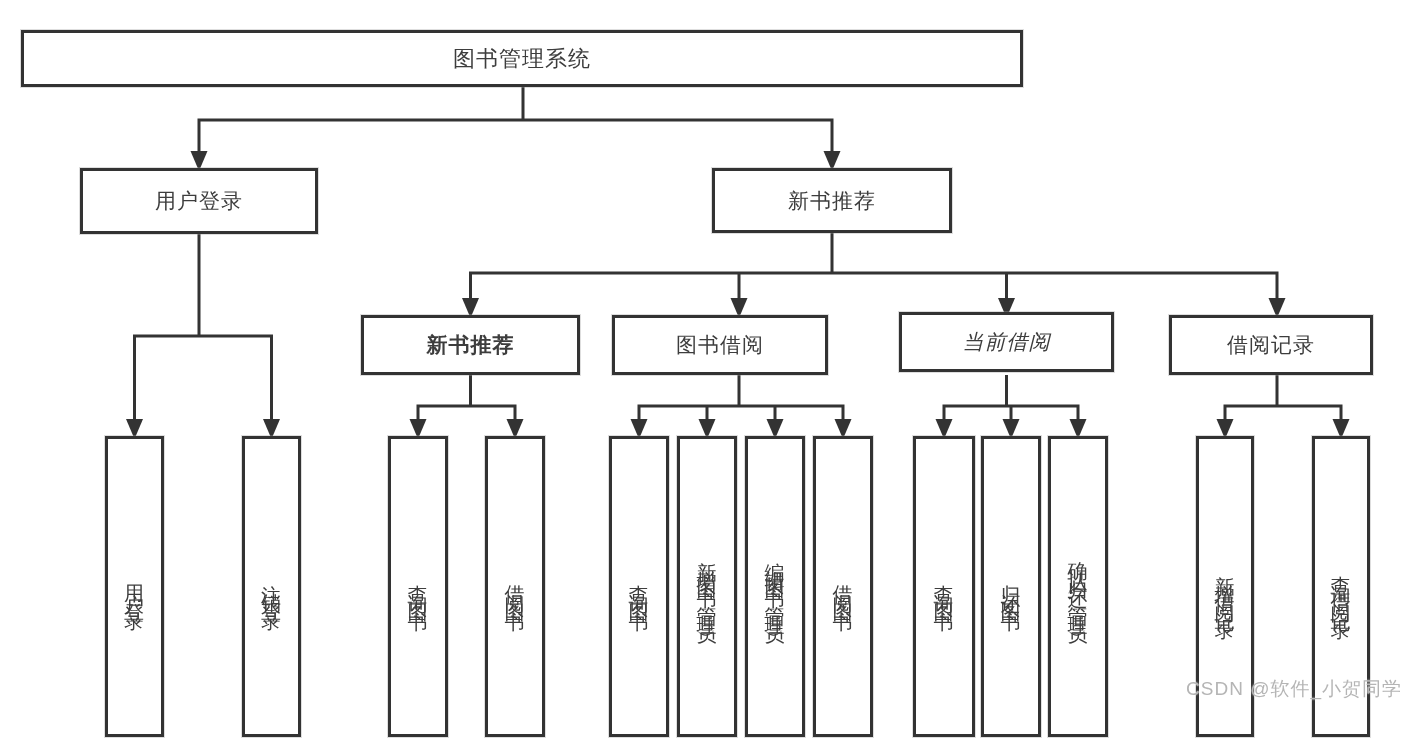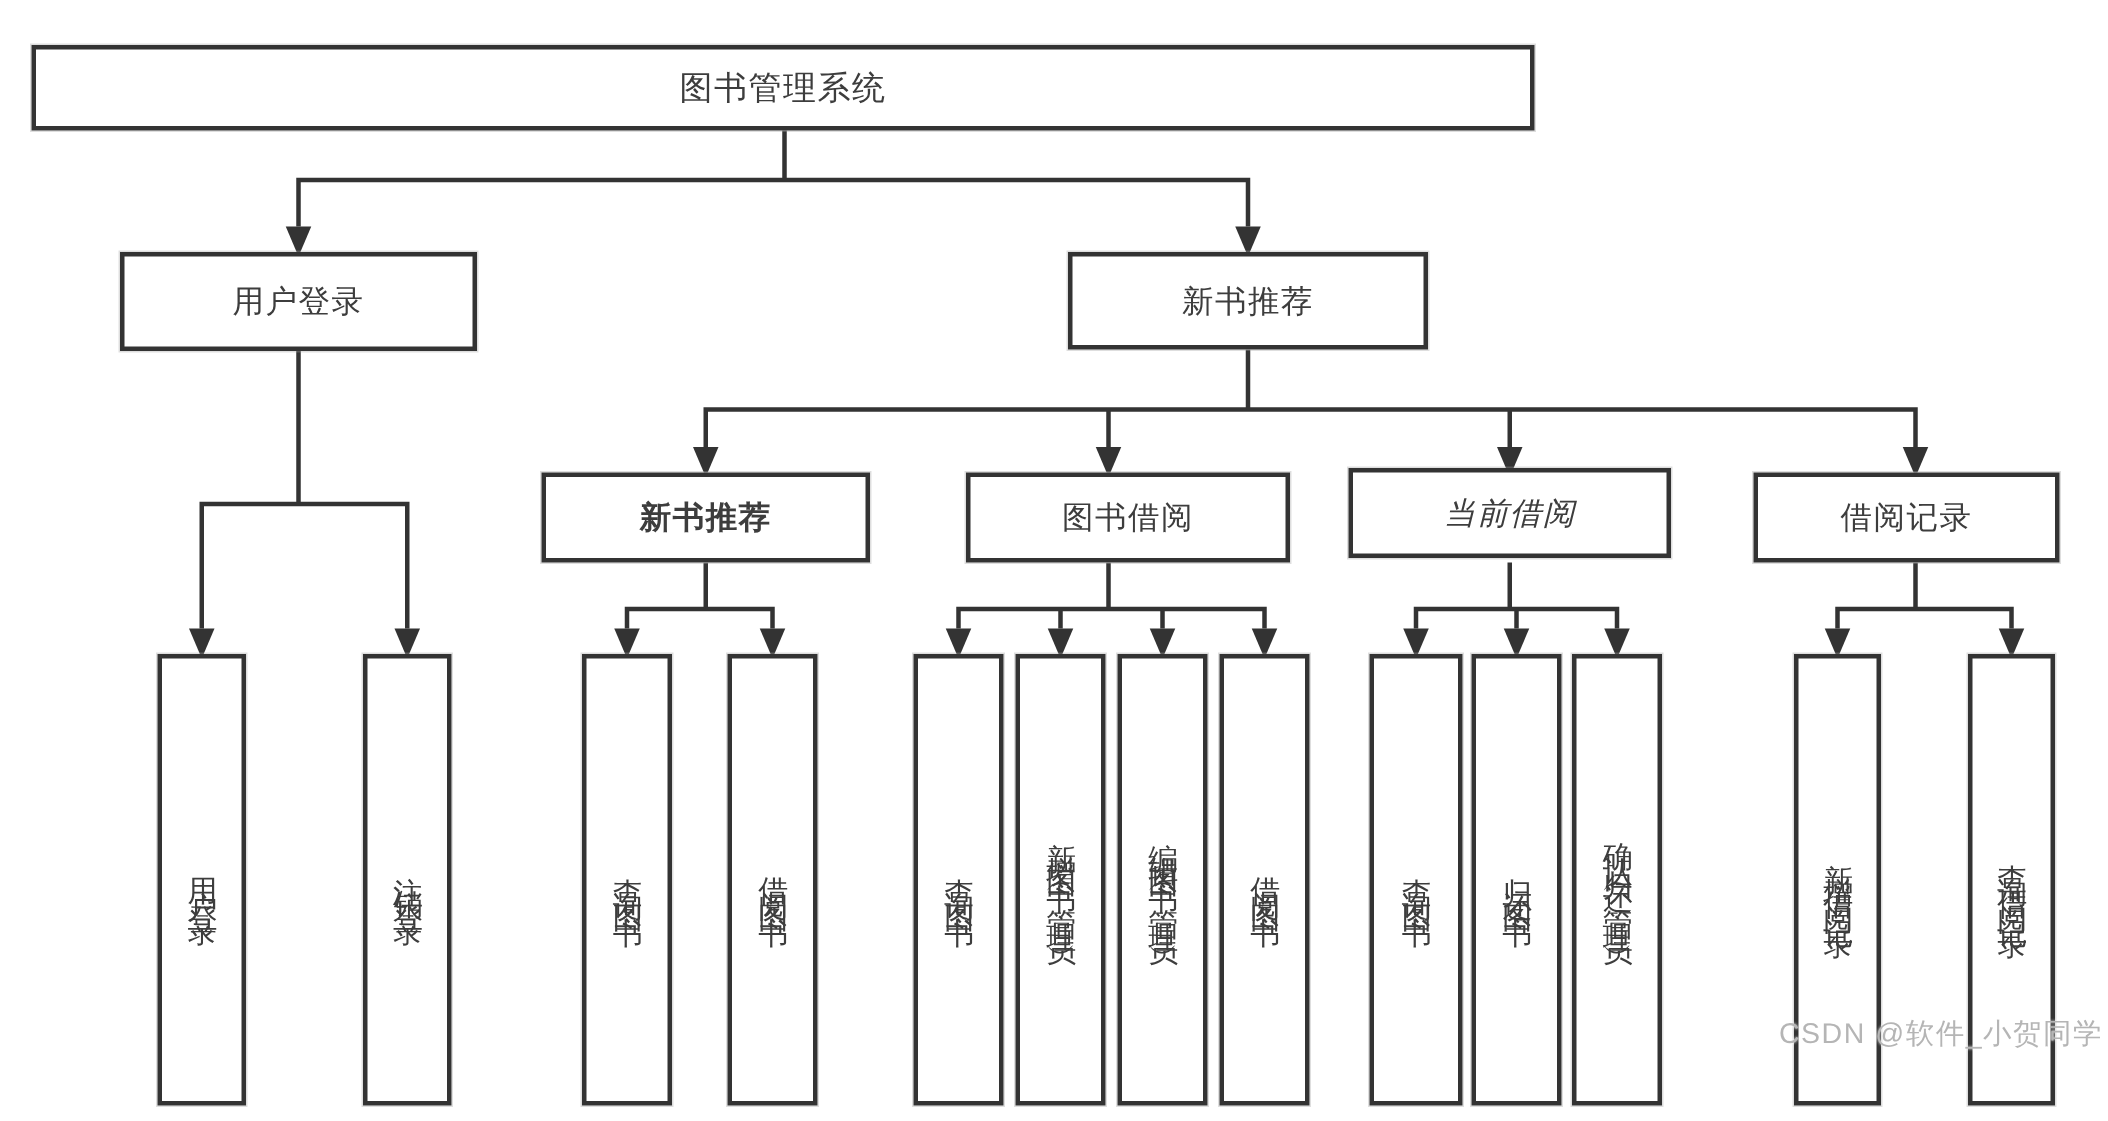--- a/index.html
+++ b/index.html
@@ -106,21 +106,21 @@
   <div class="node" style="left:80px; top:168px; width:238px; height:66px;">
     <span class="h-label">用户登录</span>
   </div>
   <div class="node" style="left:712px; top:168px; width:240px; height:65px;">
     <span class="h-label">新书推荐</span>
   </div>
 
   <div class="node" style="left:361px; top:315px; width:219px; height:60px;font-weight:bold;">
     <span class="h-label">新书推荐</span>
   </div>
-  <div class="node" style="left:644px; top:315px; width:216px; height:60px;">
+  <div class="node" style="left:612px; top:315px; width:216px; height:60px;">
     <span class="h-label">图书借阅</span>
   </div>
   <div class="node" style="left:899px; top:312px; width:215px; height:60px;font-style:italic;">
     <span class="h-label">当前借阅</span>
   </div>
   <div class="node" style="left:1169px; top:315px; width:204px; height:60px;">
     <span class="h-label">借阅记录</span>
   </div>
 
   <div class="node" style="left:105px; top:436px; width:59px; height:301px;">

